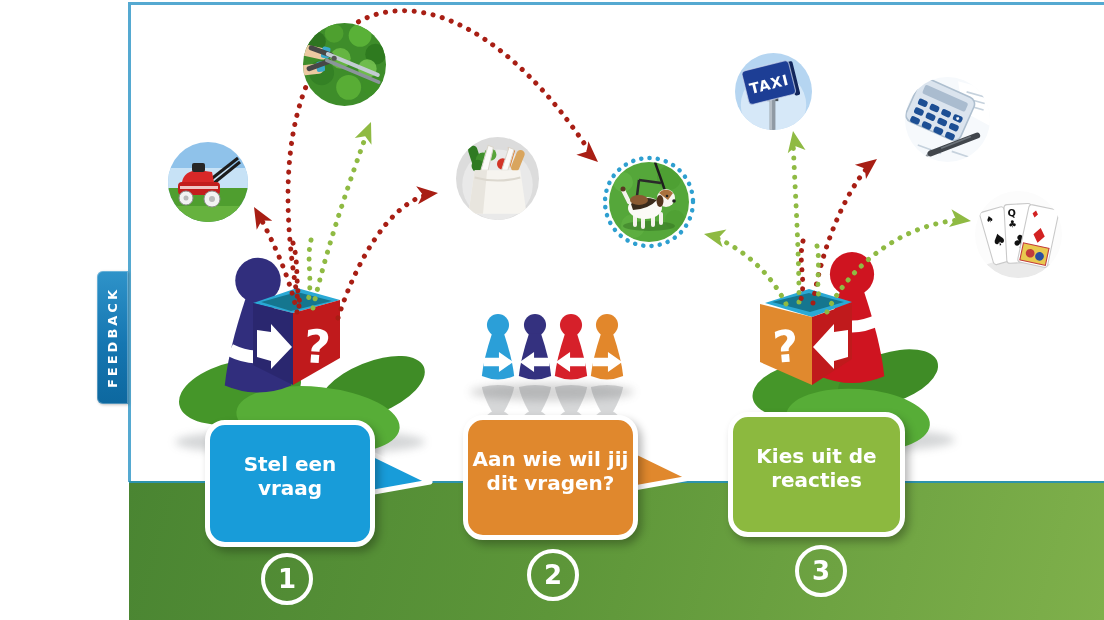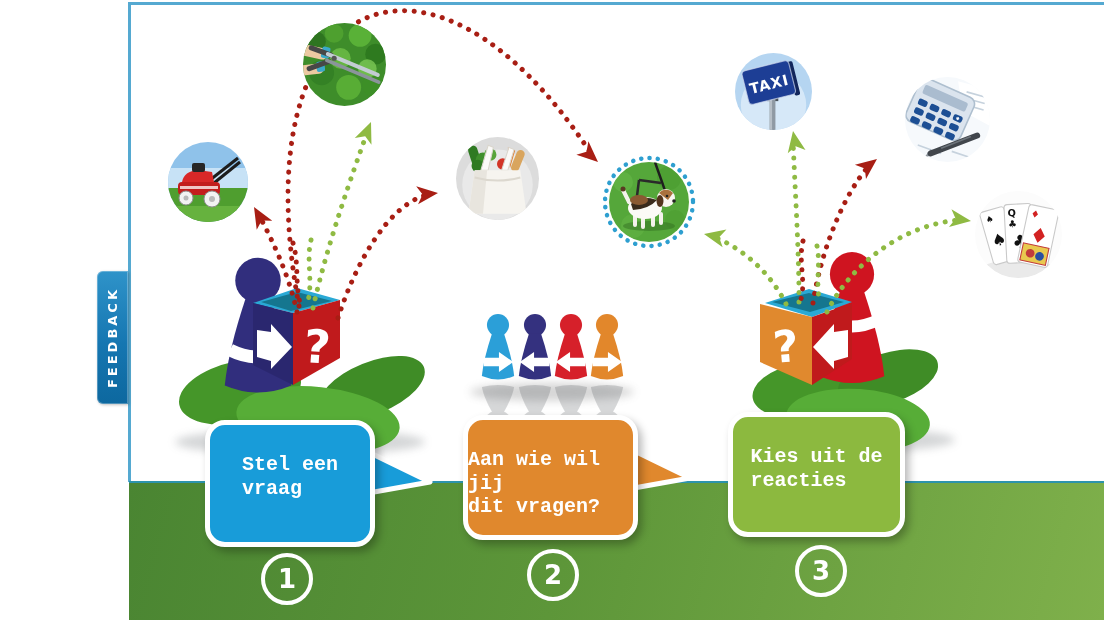--- a/index.html
+++ b/index.html
@@ -23,23 +23,23 @@
   .scene{position:absolute;left:0;top:0;z-index:1;}
   
   .photo{position:absolute;border-radius:50%;overflow:hidden;z-index:2;}
   .photo svg{display:block;width:100%;height:100%;}
   .dog-wrap{position:absolute;left:601px;top:154px;width:96px;height:96px;z-index:2;}
   .dog-wrap .ring{position:absolute;left:0;top:0;}
   .dog-wrap .photo{left:8px;top:8px;width:80px;height:80px;}
   
   .tail{position:absolute;z-index:3;}
   .bubble{position:absolute;z-index:4;border:5px solid #fff;border-radius:20px;color:#fff;
-      font-weight:bold;font-size:20px;line-height:1.18;text-align:left;white-space:pre-line;
+      font-weight:bold;font-size:20px;line-height:1.18;text-align:center;white-space:pre-line;
       box-shadow:4px 5px 8px rgba(0,0,0,.28);box-sizing:content-box;
-      display:flex;justify-content:center;font-family:Liberation Mono, monospace;}
+      display:flex;justify-content:center;}
   .bubble .txt{margin-top:28px;}
   .bubble1{left:205px;top:420px;width:160px;height:117px;background:#189cd9;}
   .bubble2{left:463px;top:415px;width:165px;height:115px;background:#e0882d;}
   .bubble3{left:728px;top:412px;width:167px;height:115px;background:#8cb93f;}
   
   .stepnum{position:absolute;z-index:5;width:44px;height:44px;border:4px solid #fff;border-radius:50%;
       color:#fff;font-size:26px;font-weight:bold;display:flex;align-items:center;justify-content:center;}
   .step1{left:261px;top:553px;} .step2{left:527px;top:549px;} .step3{left:795px;top:545px;}
 </style>
 </head>

